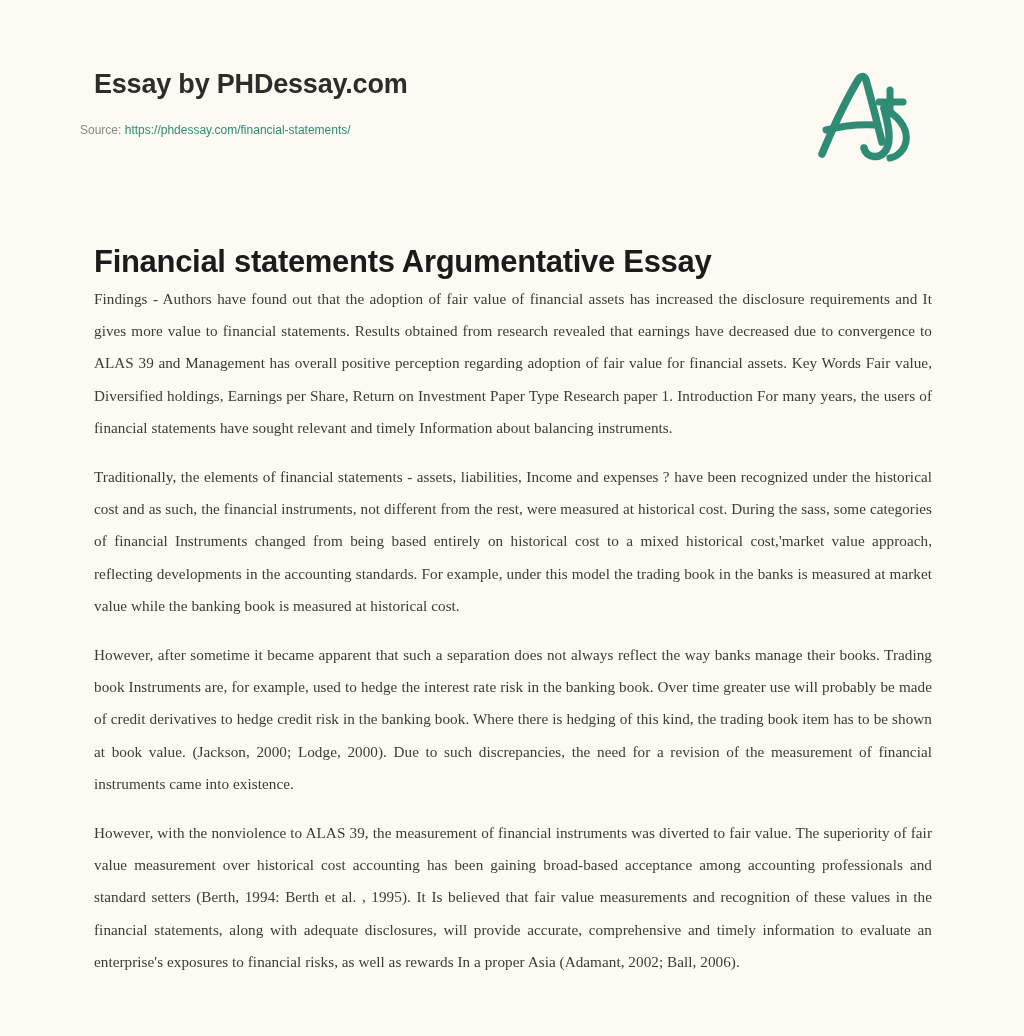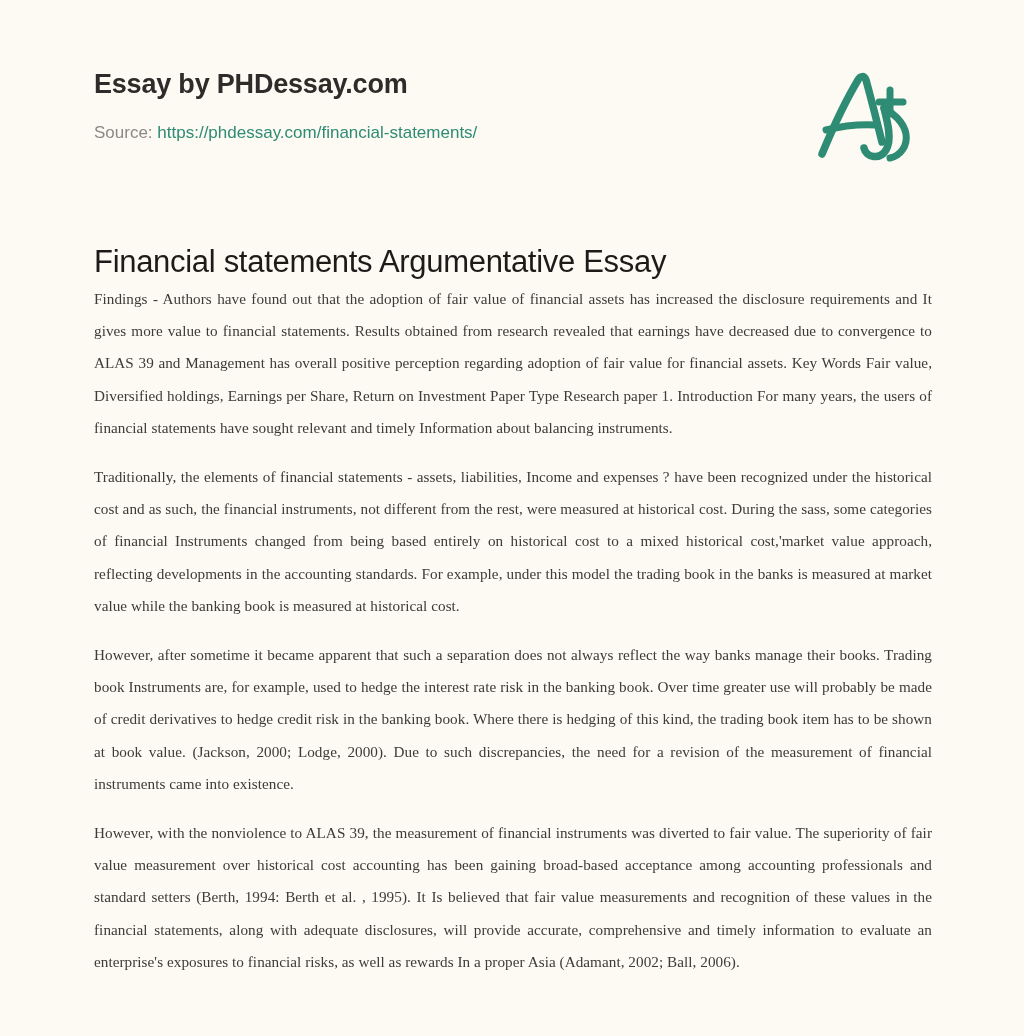--- a/index.html
+++ b/index.html
@@ -39,23 +39,23 @@
     font-size: 27px;
     font-weight: bold;
     color: #2E2C2B;
     letter-spacing: -0.2px;
     line-height: 1;
     white-space: nowrap;
   }
 
   .source-line {
     position: absolute;
-    left: 94px;
+    left: 80px;
     top: 124px;
-    font-size: 17px;
+    font-size: 12px;
     color: #8C8885;
     line-height: 1;
     white-space: nowrap;
   }
 
   .source-link {
     color: #2E8B74;
     text-decoration: none;
   }
 
@@ -66,21 +66,21 @@
     width: 116px;
     height: 96px;
   }
 
   
   .doc-title {
     position: absolute;
     left: 94px;
     top: 222px;
     font-size: 31px;
-    font-weight: normal;
+    font-weight: bold;
     color: #1D1B1A;
     letter-spacing: -0.3px;
     line-height: 1.25;
     white-space: nowrap;
   }
 
   
   .body-area {
     position: absolute;
     left: 94px;

